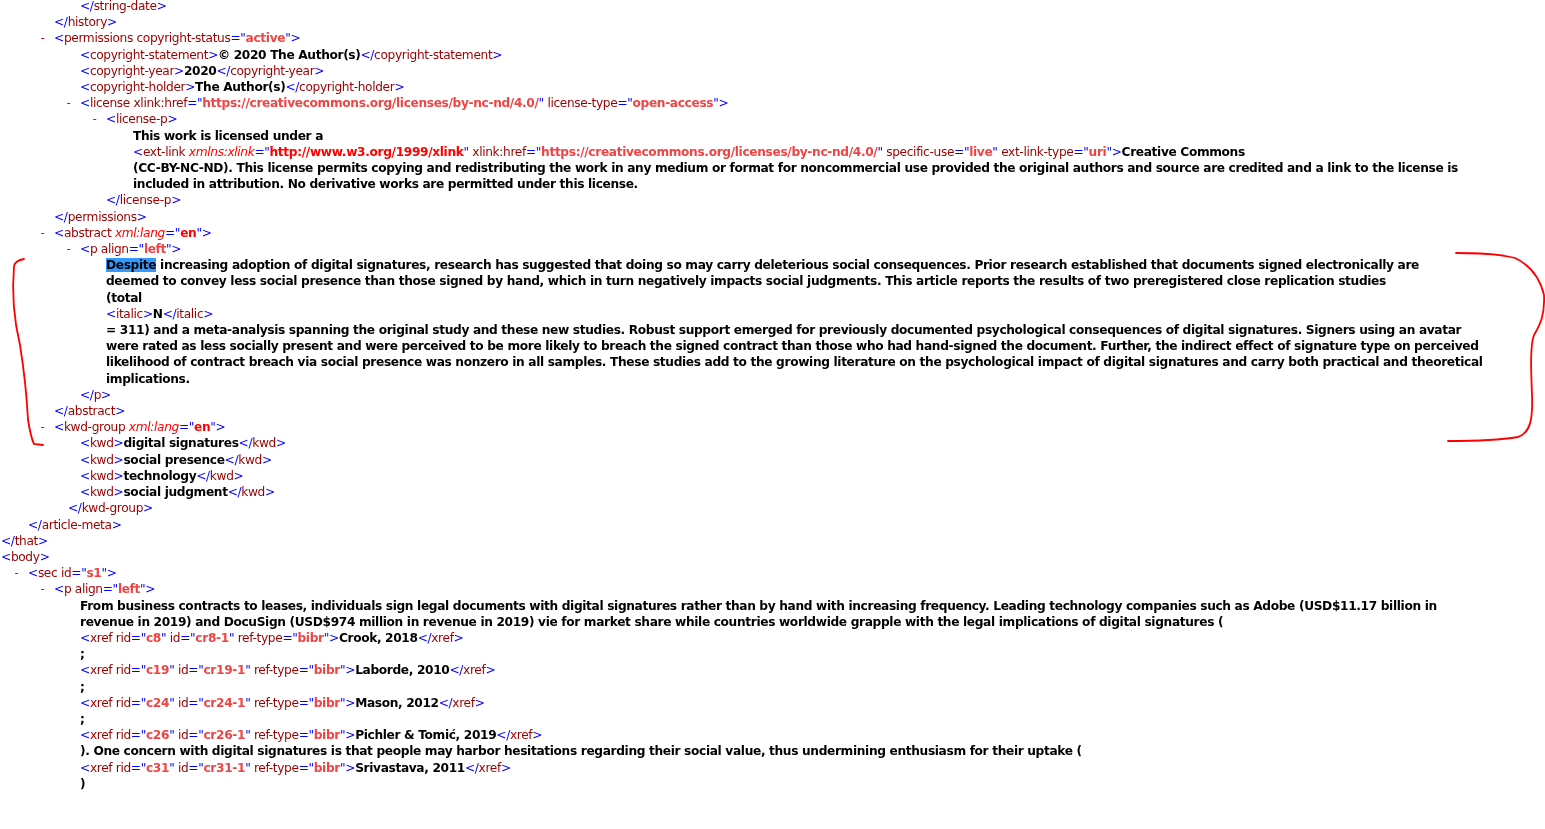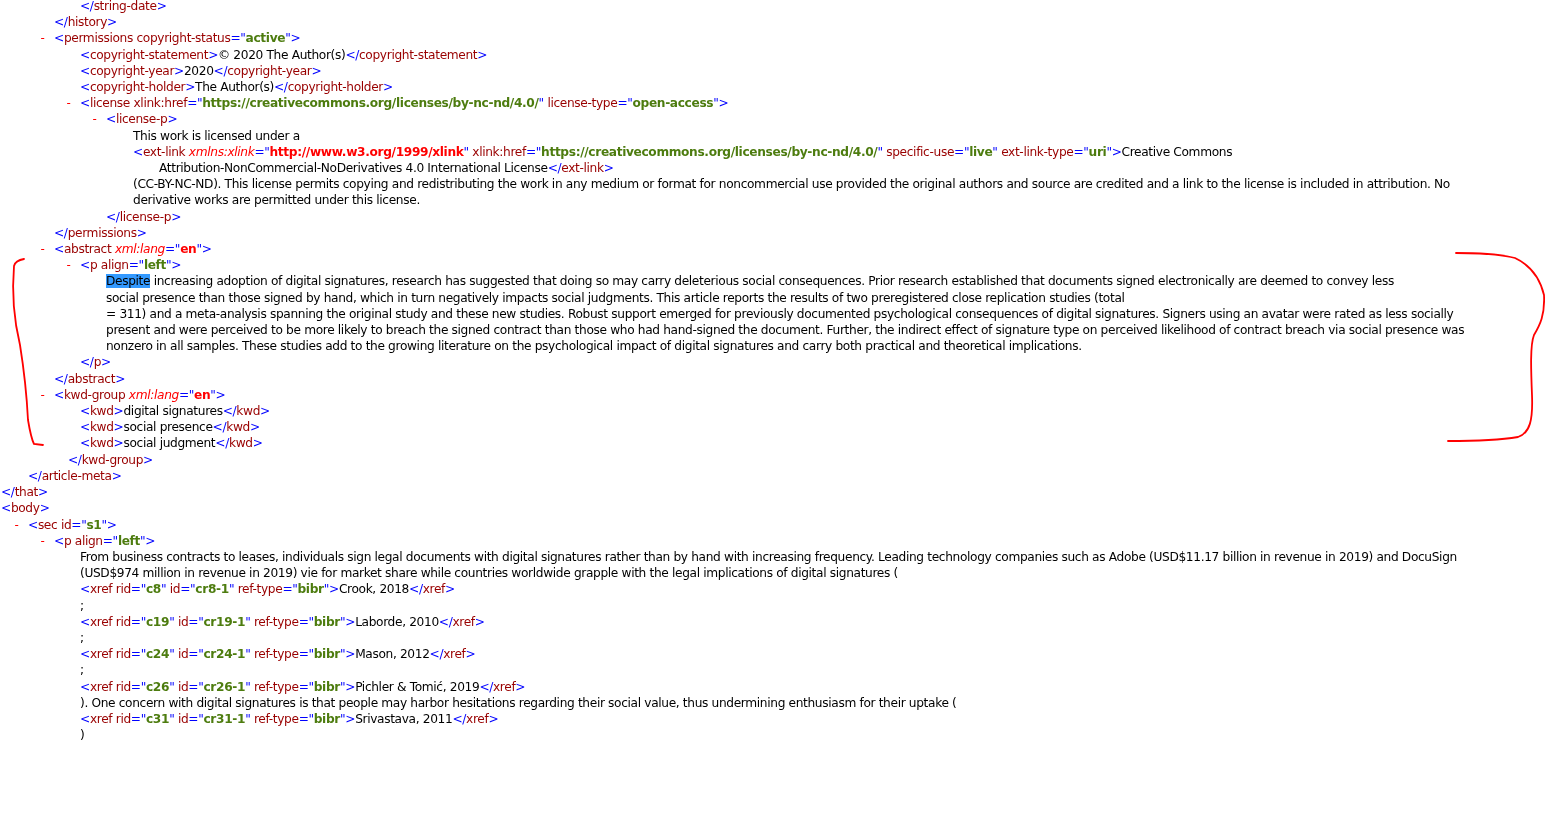--- a/index.html
+++ b/index.html
@@ -7,24 +7,24 @@
     width: 1545px; height: 829px; overflow: hidden; position: relative;
     font-family: "DejaVu Sans", sans-serif; font-size: 12.2px;
     letter-spacing: -0.35px;
   }
   #viewer { position: absolute; left: 0; top: -2px; width: 1545px; }
   .ln { position: relative; line-height: 16.2px; min-height: 16.2px; white-space: nowrap; }
   .wrap { white-space: normal; }
   .b { color: #0000ff; }           
   .t { color: #990000; }           
   .an { color: #990000; }          
-  .av { color: #4d7c0f; font-weight: bold; }  
+  .av { color: #ef4444; font-weight: bold; }  
   .ns { color: #ff0000; font-style: italic; }          
   .nsv { color: #ff0000; font-weight: bold; }
-  .tx { color: #000000; font-weight: normal; }
+  .tx { color: #000000; font-weight: bold; }
   .dash { color: #ff0000; position: absolute; font-family: "DejaVu Sans Mono", monospace; font-weight: normal; }
   .sel { background: #3399ff; color: #000000; }
   .ink { position: absolute; pointer-events: none; }
 </style>
 </head>
 <body>
 
 <div id="viewer">
 
   <div class="ln" style="padding-left:80px">
@@ -62,23 +62,20 @@
     <span class="b">&lt;</span><span class="t">license-p</span><span class="b">&gt;</span>
   </div>
 
   <div class="ln" style="padding-left:133px">
     <span class="tx">This work is licensed under a</span>
   </div>
 
   <div class="ln wrap" style="padding-left:133px; padding-right:60px">
     <span class="b">&lt;</span><span class="t">ext-link</span> <span class="ns">xmlns:xlink</span><span class="b">="</span><span class="nsv">http://www.w3.org/1999/xlink</span><span class="b">"</span> <span class="an">xlink:href</span><span class="b">="</span><span class="av">https://creativecommons.org/licenses/by-nc-nd/4.0/</span><span class="b">"</span> <span class="an">specific-use</span><span class="b">="</span><span class="av">live</span><span class="b">"</span> <span class="an">ext-link-type</span><span class="b">="</span><span class="av">uri</span><span class="b">"&gt;</span><span class="tx">Creative Commons</span>
   </div>
-  <div class="ln" style="padding-left:159px">
-    <span class="tx">Attribution-NonCommercial-NoDerivatives 4.0 International License</span><span class="b">&lt;/</span><span class="t">ext-link</span><span class="b">&gt;</span>
-  </div>
 
   <div class="ln wrap" style="padding-left:133px; padding-right:71px">
     <span class="tx">(CC-BY-NC-ND). This license permits copying and redistributing the work in any medium or format for noncommercial use provided the original authors and source are credited and a link to the license is included in attribution. No derivative works are permitted under this license.</span>
   </div>
 
   <div class="ln" style="padding-left:106px">
     <span class="b">&lt;/</span><span class="t">license-p</span><span class="b">&gt;</span>
   </div>
 
 
@@ -93,20 +90,23 @@
 
   <div class="ln" style="padding-left:80px">
     <span class="dash" style="left:65px">-</span>
     <span class="b">&lt;</span><span class="t">p</span> <span class="an">align</span><span class="b">="</span><span class="av">left</span><span class="b">"&gt;</span>
   </div>
 
   <div class="ln wrap" style="padding-left:106px; padding-right:120px">
     <span class="tx sel">Despite</span><span class="tx"> increasing adoption of digital signatures, research has suggested that doing so may carry deleterious social consequences. Prior research established that documents signed electronically are deemed to convey less social presence than those signed by hand, which in turn negatively impacts social judgments. This article reports the results of two preregistered close replication studies (total</span>
   </div>
 
+  <div class="ln" style="padding-left:106px">
+    <span class="b">&lt;</span><span class="t">italic</span><span class="b">&gt;</span><span class="tx">N</span><span class="b">&lt;/</span><span class="t">italic</span><span class="b">&gt;</span>
+  </div>
 
   <div class="ln wrap" style="padding-left:106px; padding-right:55px">
     <span class="tx">= 311) and a meta-analysis spanning the original study and these new studies. Robust support emerged for previously documented psychological consequences of digital signatures. Signers using an avatar were rated as less socially present and were perceived to be more likely to breach the signed contract than those who had hand-signed the document. Further, the indirect effect of signature type on perceived likelihood of contract breach via social presence was nonzero in all samples. These studies add to the growing literature on the psychological impact of digital signatures and carry both practical and theoretical implications.</span>
   </div>
 
   <div class="ln" style="padding-left:80px">
     <span class="b">&lt;/</span><span class="t">p</span><span class="b">&gt;</span>
   </div>
 
   <div class="ln" style="padding-left:54px">
@@ -116,20 +116,23 @@
   <div class="ln" style="padding-left:54px">
     <span class="dash" style="left:39px">-</span>
     <span class="b">&lt;</span><span class="t">kwd-group</span> <span class="ns">xml:lang</span><span class="b">="</span><span class="nsv">en</span><span class="b">"&gt;</span>
   </div>
 
   <div class="ln" style="padding-left:80px">
     <span class="b">&lt;</span><span class="t">kwd</span><span class="b">&gt;</span><span class="tx">digital signatures</span><span class="b">&lt;/</span><span class="t">kwd</span><span class="b">&gt;</span>
   </div>
   <div class="ln" style="padding-left:80px">
     <span class="b">&lt;</span><span class="t">kwd</span><span class="b">&gt;</span><span class="tx">social presence</span><span class="b">&lt;/</span><span class="t">kwd</span><span class="b">&gt;</span>
+  </div>
+  <div class="ln" style="padding-left:80px">
+    <span class="b">&lt;</span><span class="t">kwd</span><span class="b">&gt;</span><span class="tx">technology</span><span class="b">&lt;/</span><span class="t">kwd</span><span class="b">&gt;</span>
   </div>
   <div class="ln" style="padding-left:80px">
     <span class="b">&lt;</span><span class="t">kwd</span><span class="b">&gt;</span><span class="tx">social judgment</span><span class="b">&lt;/</span><span class="t">kwd</span><span class="b">&gt;</span>
   </div>
 
   <div class="ln" style="padding-left:68px">
     <span class="b">&lt;/</span><span class="t">kwd-group</span><span class="b">&gt;</span>
   </div>
 
   <div class="ln" style="padding-left:28px">

